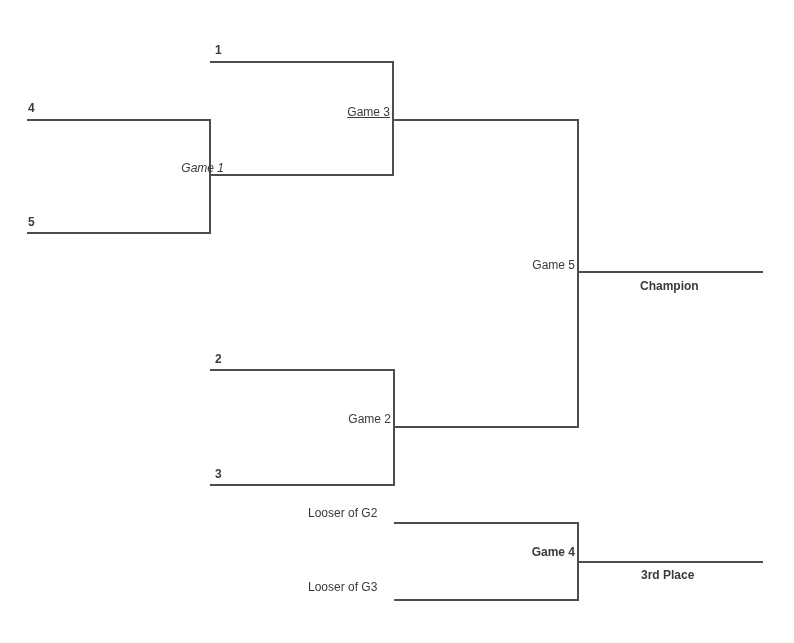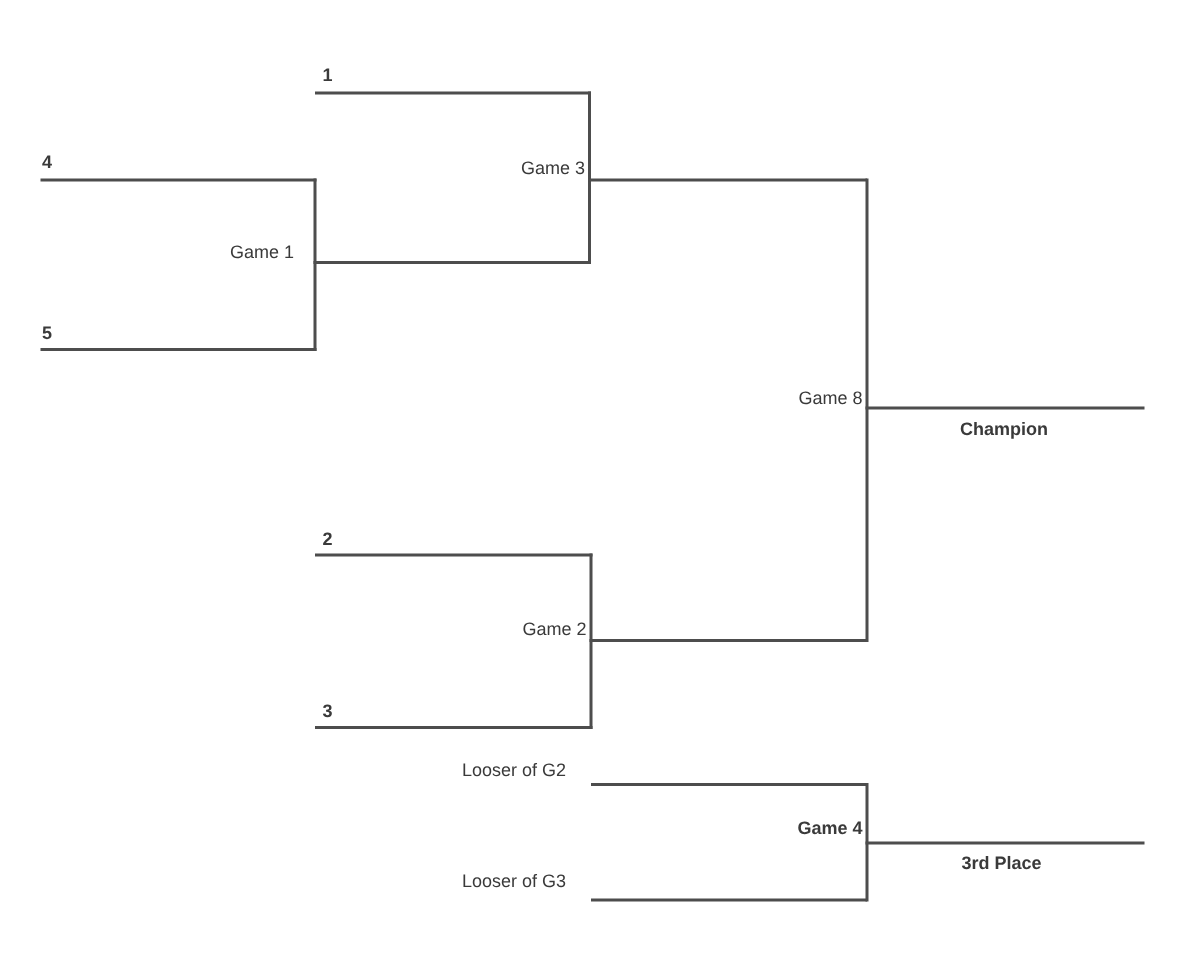--- a/index.html
+++ b/index.html
@@ -64,24 +64,24 @@
   <div class="h-line" style="left:393px; top:426px; width:185px;"></div>
 
   <div class="v-line" style="left:577px; top:119px; height:309px;"></div>
   <div class="h-line" style="left:577px; top:271px; width:186px;"></div>
 
   <div class="h-line" style="left:394px; top:522px; width:184px;"></div>
   <div class="h-line" style="left:394px; top:599px; width:184px;"></div>
   <div class="v-line" style="left:577px; top:522px; height:79px;"></div>
   <div class="h-line" style="left:577px; top:561px; width:186px;"></div>
 
-  <span class="lbl game-lbl" style="left:86px;  top:161px;">Game 1</span>
-  <span class="lbl game-lbl" style="left:280px; top:105px;">Game 3</span>
+  <span class="lbl game-lbl" style="left:114px;  top:161px;font-style:italic;">Game 1</span>
+  <span class="lbl game-lbl" style="left:280px; top:105px;text-decoration:underline;">Game 3</span>
   <span class="lbl game-lbl" style="left:281px; top:412px;">Game 2</span>
-  <span class="lbl game-lbl" style="left:465px; top:258px;">Game 8</span>
+  <span class="lbl game-lbl" style="left:465px; top:258px;">Game 5</span>
   <span class="lbl game-lbl" style="left:465px; top:545px;font-weight:bold;">Game 4</span>
 
   <span class="lbl" style="left:308px; top:506px;text-align:right;">Looser of G2</span>
   <span class="lbl" style="left:308px; top:580px;">Looser of G3</span>
 
   <span class="lbl bold" style="left:640px; top:279px;text-align:center;">Champion</span>
   <span class="lbl bold" style="left:641px; top:568px;">3rd Place</span>
 
 </div>
 

